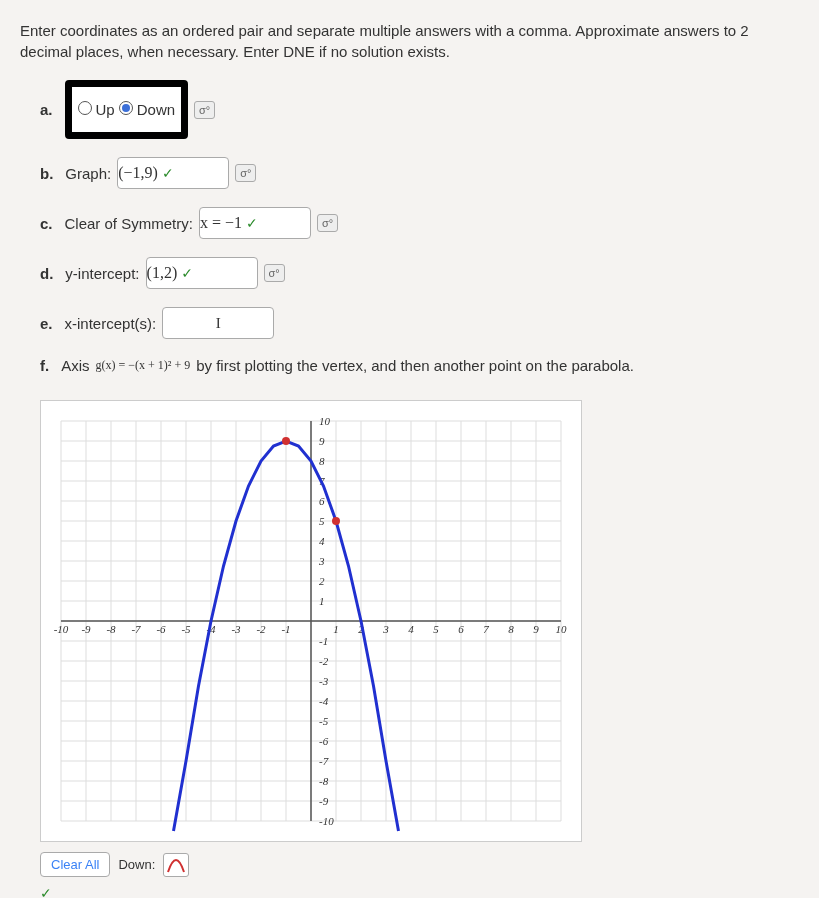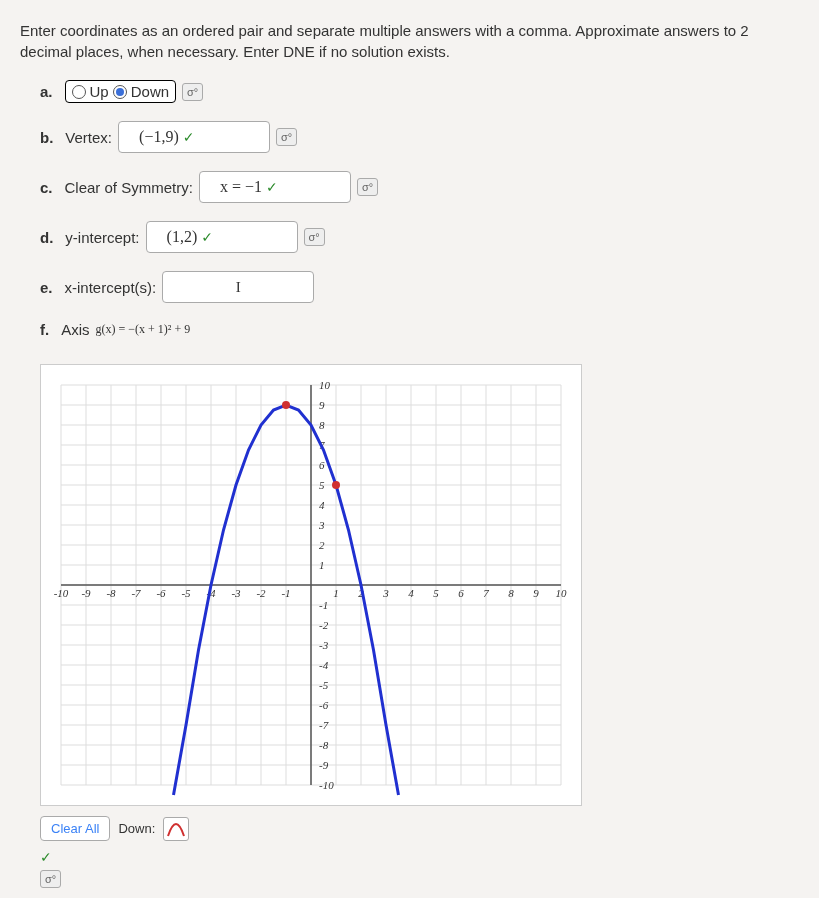--- a/index.html
+++ b/index.html
@@ -1,22 +1,22 @@
 <!DOCTYPE html>
 <html><head>
 <meta charset="utf-8">
 <style>
 body{font-family:"Segoe UI",Arial,sans-serif;background:#f5f3f1;margin:0;padding:20px;color:#333;width:819px;box-sizing:border-box}
 .instructions{font-size:15px;line-height:1.4}
 .question{margin:18px 0 18px 20px;font-size:15px;display:flex;align-items:center;flex-wrap:wrap;gap:6px}
 .qlabel{font-weight:bold;margin-right:6px}
-.input-box{border:1px solid #aaa;border-radius:4px;padding:4px 20px;background:#fff;display:inline-flex;align-items:center;min-width:110px;height:22px;font-family:"Times New Roman",serif;font-size:16px}
+.input-box{border:1px solid #aaa;border-radius:4px;padding:4px 0;background:#fff;display:inline-flex;align-items:center;min-width:110px;height:22px;font-family:"Times New Roman",serif;font-size:16px}
 .check{color:#2a8a2a;font-size:14px;margin-left:4px}
 .atom-btn{border:1px solid #aaa;border-radius:3px;padding:2px 4px;background:#eee;font-size:11px;color:#666;display:inline-flex;align-items:center}
-.radio-group{border:1px solid #000000;border-radius:4px;padding:2px 6px;background:#fff;display:inline-flex;align-items:center;gap:4px}
+.radio-group{border:7px solid #000000;border-radius:4px;padding:14px 6px;background:#fff;display:inline-flex;align-items:flex-start;gap:4px}
 .radio{width:12px;height:12px;border:1px solid #555;border-radius:50%;display:inline-block;position:relative}
 .radio.selected::after{content:"";position:absolute;top:2px;left:2px;width:8px;height:8px;background:#3b6fd8;border-radius:50%}
 .graph-wrap{margin:8px 0 0 20px;border:1px solid #ccc;background:#fff;display:inline-block}
 svg{display:block}
 .grid line{stroke:#ddd;stroke-width:1}
 .axis line{stroke:#555;stroke-width:1.5}
 .tick{font-family:"Times New Roman",serif;font-size:11px;font-style:italic;fill:#333}
 .curve{stroke:#2030d0;stroke-width:3;fill:none}
 .pt{fill:#d03030}
 .toolbar{margin:6px 0 0 20px;display:flex;align-items:center;gap:8px}
@@ -40,21 +40,21 @@
     <span class="radio"></span>
     <span>Up</span>
     <span class="radio selected"></span>
     <span>Down</span>
   </span>
   <span class="atom-btn">σ°</span>
 </div>
 
 <div class="question">
   <span class="qlabel">b.</span>
-  <span>Vertex:</span>
+  <span>Graph:</span>
   <span class="input-box">
     <span>(−1,9)</span>
     <span class="check">✓</span>
   </span>
   <span class="atom-btn">σ°</span>
 </div>
 
 <div class="question">
   <span class="qlabel">c.</span>
   <span>Clear of Symmetry:</span>
@@ -80,20 +80,21 @@
   <span>x-intercept(s):</span>
   <span class="input-box" style="justify-content:center">
     <span class="cursor-i">I</span>
   </span>
 </div>
 
 <div class="question">
   <span class="qlabel">f.</span>
   <span>Axis </span>
   <span class="formula">g(x) = −(x + 1)² + 9</span>
+  <span> by first plotting the vertex, and then another point on the parabola.</span>
 </div>
 
 <div class="graph-wrap">
 <svg id="graph" width="540" height="440">
       <g class="grid">
         <line x1="20" y1="420" x2="20" y2="20"></line>
         <line x1="45" y1="420" x2="45" y2="20"></line>
         <line x1="70" y1="420" x2="70" y2="20"></line>
         <line x1="95" y1="420" x2="95" y2="20"></line>
         <line x1="120" y1="420" x2="120" y2="20"></line>

